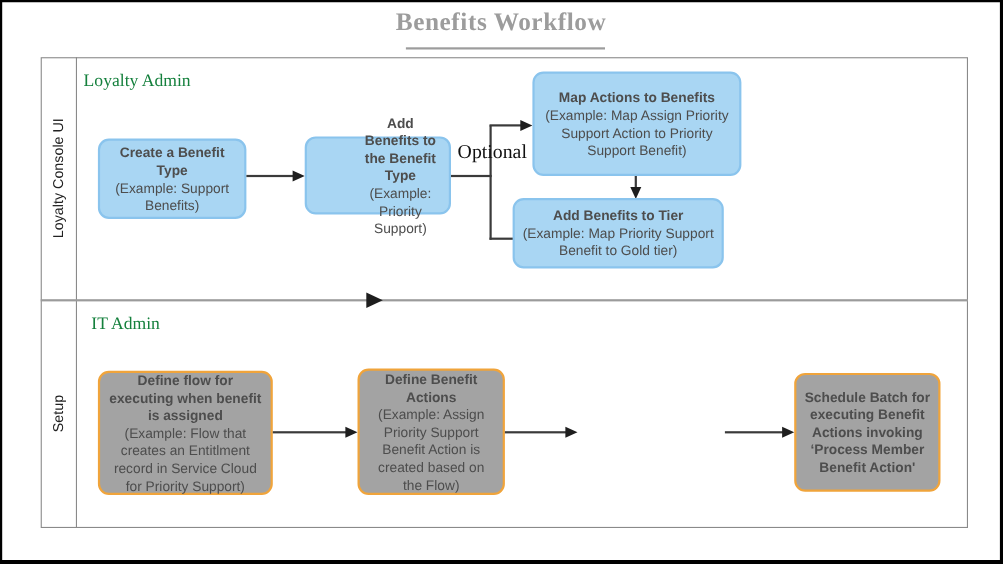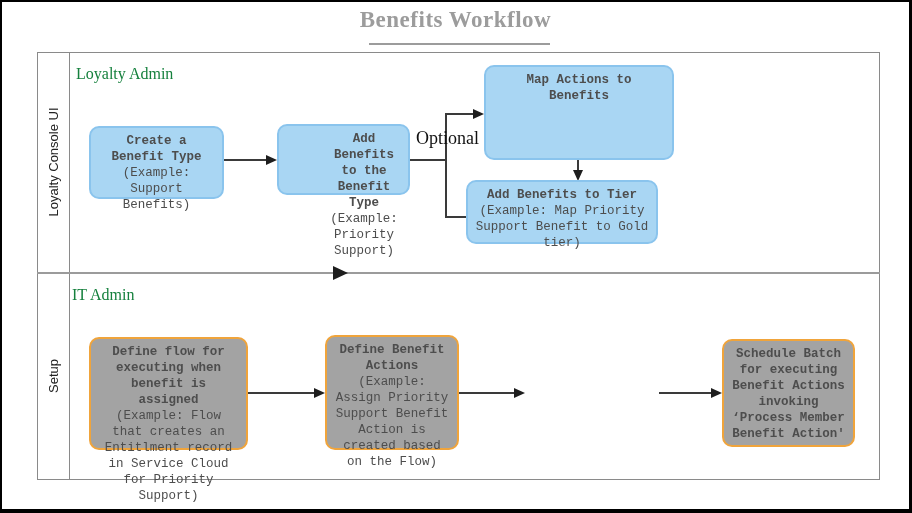--- a/index.html
+++ b/index.html
@@ -19,22 +19,22 @@
   .lane-divider { position:absolute; left:35px; top:270px; width:843px; height:2px; background:#9b9b9b; }
 
   .lane-label {
     position:absolute; font-size:13px; color:#222; white-space:nowrap;
     transform:translate(-50%,-50%) rotate(-90deg);
   }
   .actor-label { position:absolute; font-family:"Liberation Serif", serif; font-size:16px; color:#15803d; }
 
   .box {
     position:absolute; border-radius:10px; box-sizing:border-box;
-    display:flex; flex-direction:column; align-items:center;
-    text-align:center; padding:5px 7px; color:#4d4d4d; font-size:12.5px; line-height:1.28;font-family:Liberation Mono, monospace;
+    display:flex; flex-direction:column; justify-content:center; align-items:center;
+    text-align:center; padding:5px 7px; color:#4d4d4d; font-size:12.5px; line-height:1.28;
   }
   .box-blue   { background:#a9d6f3; border:2px solid #8ac4ed; }
   .box-orange { background:#a3a3a3; border:2px solid #f0a43b; }
   .box-title  { font-weight:bold; }
 
   .hline { position:absolute; height:2px; background:#3a3a3a; }
   .vline { position:absolute; width:2px; background:#3a3a3a; }
   .arrow-right { position:absolute; width:0; height:0;
     border-top:5px solid transparent; border-bottom:5px solid transparent; border-left:11px solid #1e1e1e; }
   .arrow-down { position:absolute; width:0; height:0;
@@ -53,21 +53,21 @@
 
   <div class="frame"></div>
   <div class="sidebar-divider"></div>
   <div class="lane-divider"></div>
   <div class="arrow-right big" style="left:331px; top:264px;"></div>
 
   <div class="lane-label" style="left:51px; top:160px;">Loyalty Console UI</div>
   <div class="lane-label" style="left:51px; top:374px;">Setup</div>
 
   <div class="actor-label" style="left:74px; top:63px;">Loyalty Admin</div>
-  <div class="actor-label" style="left:70px; top:284px;">IT Admin</div>
+  <div class="actor-label" style="left:81px; top:284px;">IT Admin</div>
 
   <div class="box box-blue" style="left:87px; top:124px; width:135px; height:73px;">
     <span class="box-title">Create a Benefit Type</span>
     <span class="box-example">(Example: Support Benefits)</span>
   </div>
 
   <div class="hline" style="left:222px; top:157px; width:44px;"></div>
   <div class="arrow-right" style="left:264px; top:153px;"></div>
 
   <div class="box box-blue" style="left:275px; top:122px; width:133px; height:71px;padding-left:48px;">
@@ -78,20 +78,21 @@
   <div class="hline" style="left:408px; top:157px; width:37px;"></div>
   <div class="vline" style="left:443px; top:112px; height:104px;"></div>
   <div class="hline" style="left:443px; top:111px; width:29px;"></div>
   <div class="arrow-right" style="left:471px; top:107px;"></div>
   <div class="hline" style="left:443px; top:214px; width:27px;"></div>
   <div class="arrow-right" style="left:469px; top:210px;"></div>
   <div class="optional-label" style="left:414px; top:126px;">Optional</div>
 
   <div class="box box-blue" style="left:482px; top:63px; width:190px; height:95px;">
     <span class="box-title">Map Actions to Benefits</span>
+    <span class="box-example">(Example: Map Assign Priority Support Action to Priority Support Benefit)</span>
   </div>
 
   <div class="vline" style="left:575px; top:158px; height:12px;"></div>
   <div class="arrow-down" style="left:571px; top:168px;"></div>
 
   <div class="box box-blue" style="left:464px; top:178px; width:192px; height:64px;">
     <span class="box-title">Add Benefits to Tier</span>
     <span class="box-example">(Example: Map Priority Support Benefit to Gold tier)</span>
   </div>
 

